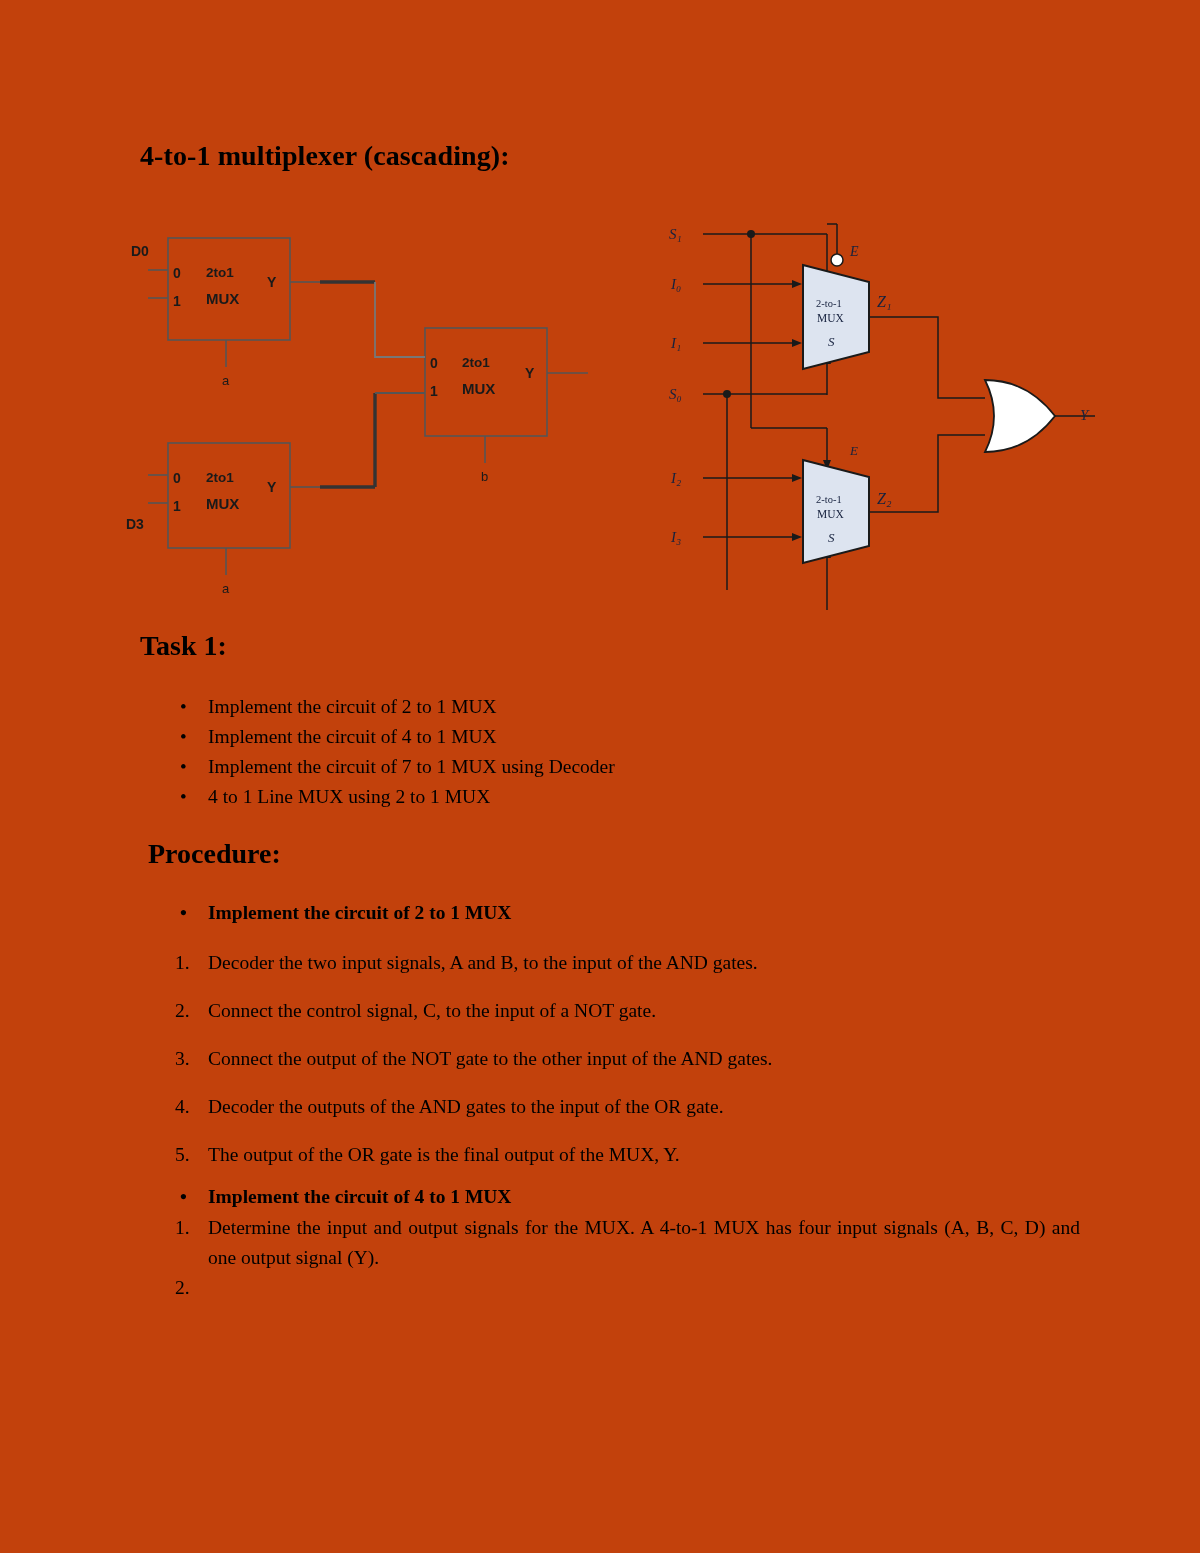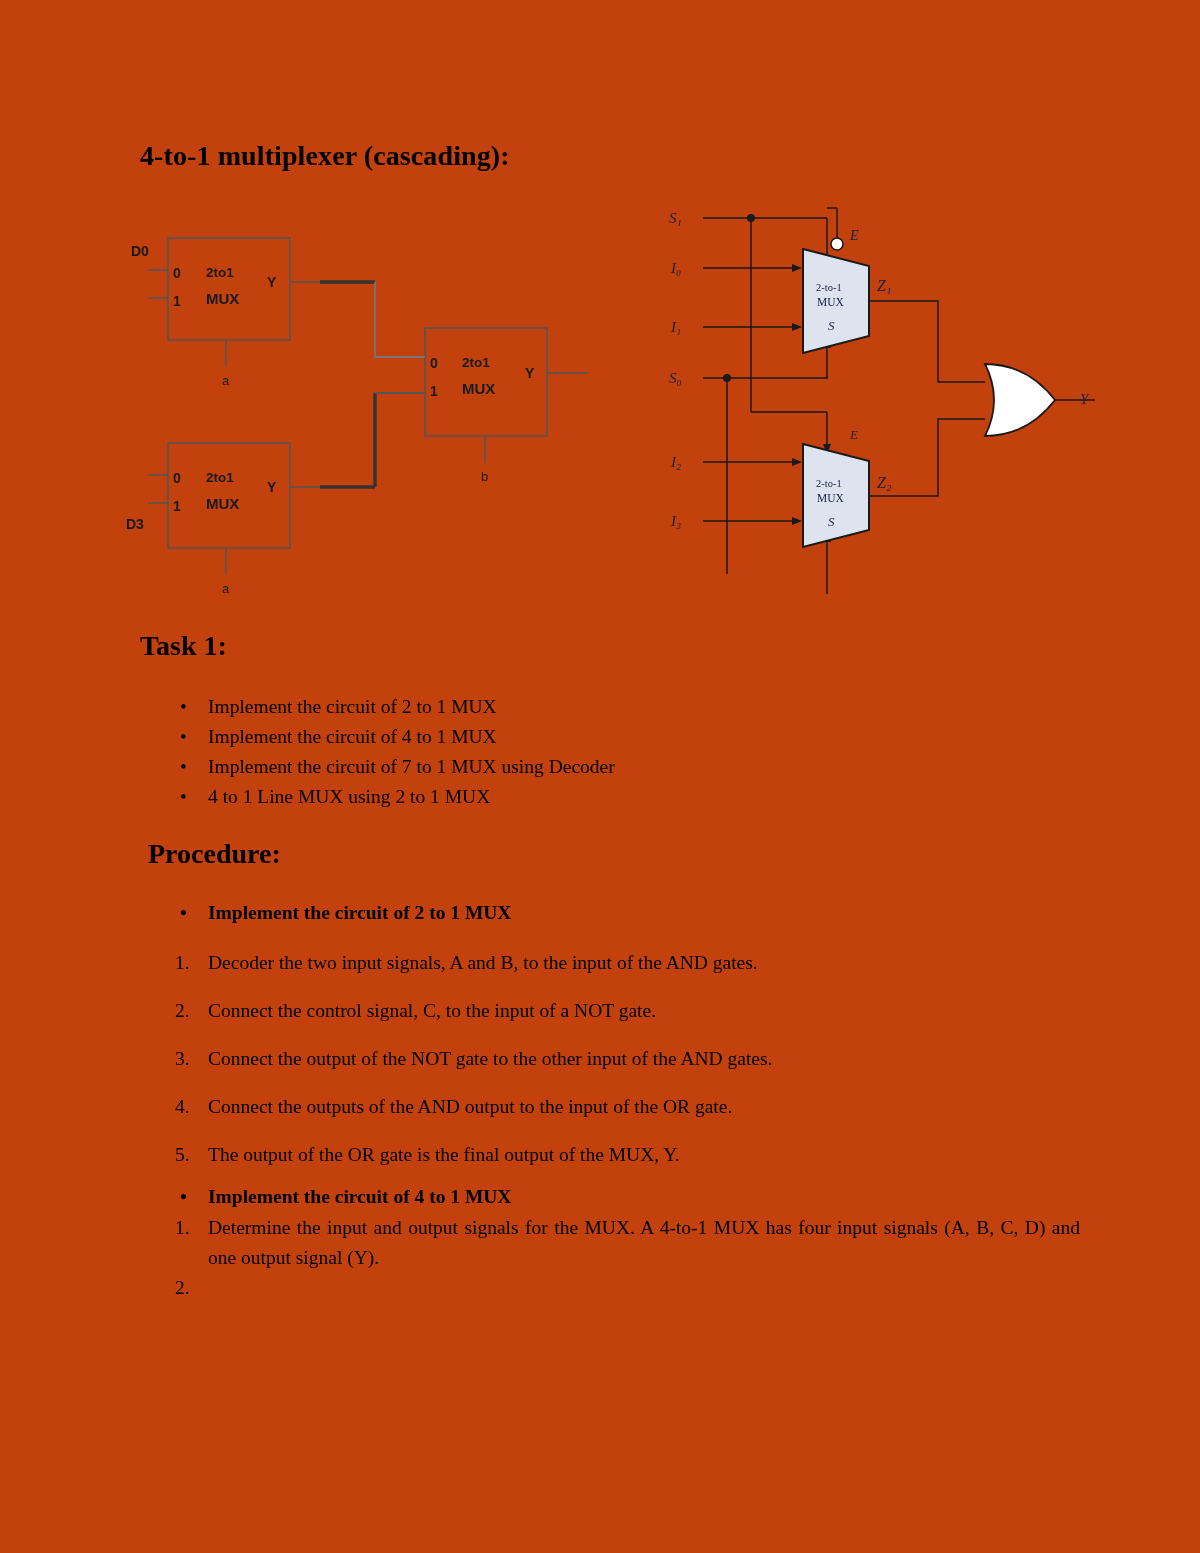--- a/index.html
+++ b/index.html
@@ -103,21 +103,21 @@
   #num-list-1 .num-item { margin-bottom: 18px; }
   #num-list-2 { top: 1213px; }
   #num-list-2 .num-item { text-align: justify; }
 
   
   .diagram {
     position: absolute;
   }
   .diagram svg { display: block; }
   #left-diagram { left: 110px; top: 225px; }
-  #right-diagram { left: 655px; top: 196px; }
+  #right-diagram { left: 655px; top: 212px; }
 
   .mux-box-text {
     font-family: "Liberation Sans", "DejaVu Sans", sans-serif;
     font-weight: bold;
     fill: #1a1a1a;
   }
   .io-label {
     font-family: "Liberation Sans", "DejaVu Sans", sans-serif;
     font-weight: bold;
     fill: #1a1a1a;
@@ -328,21 +328,21 @@
     <div class="num-item">
       <span class="num">2.</span>
       <span>Connect the control signal, C, to the input of a NOT gate.</span>
     </div>
     <div class="num-item">
       <span class="num">3.</span>
       <span>Connect the output of the NOT gate to the other input of the AND gates.</span>
     </div>
     <div class="num-item">
       <span class="num">4.</span>
-      <span>Connect the outputs of the AND output to the input of the OR gate.</span>
+      <span>Decoder the outputs of the AND gates to the input of the OR gate.</span>
     </div>
     <div class="num-item">
       <span class="num">5.</span>
       <span>The output of the OR gate is the final output of the MUX, Y.</span>
     </div>
   </div>
 
   <div class="proc-bullet" id="proc-bullet-2">
     <span class="bullet">•</span>
     <span>Implement the circuit of 4 to 1 MUX</span>

